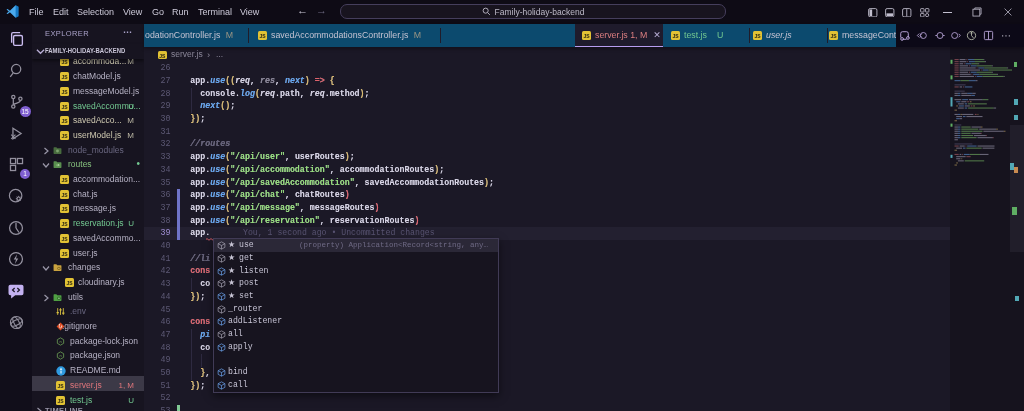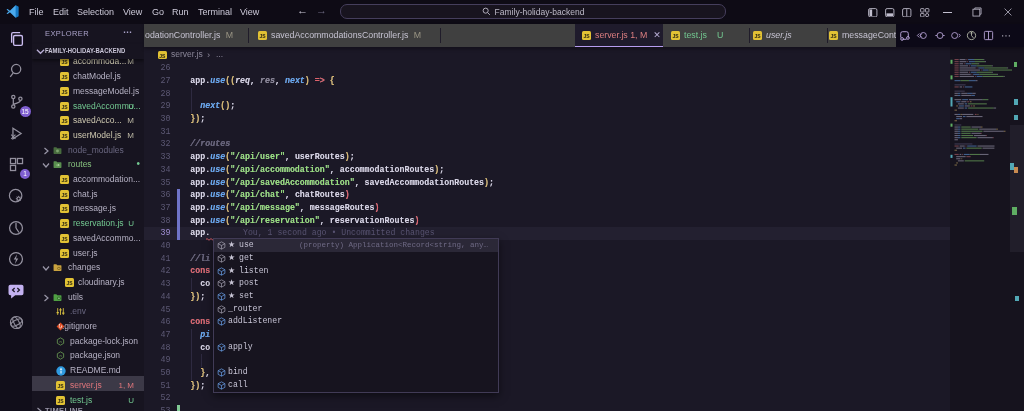--- a/index.html
+++ b/index.html
@@ -15,21 +15,21 @@
   .badge { position:absolute; border-radius:50%; background:#7f5fd0; color:#fff; font-size:6px; display:flex; align-items:center; justify-content:center; }
   
   #sidebar { position:absolute; left:32px; top:24px; width:112px; height:387px; background:#171420; overflow:hidden; }
   .srow { position:absolute; left:0; width:112px; height:15px; line-height:15px; font-size:8.5px; color:#b6b2c4; white-space:nowrap; }
   .srow .nm { position:absolute; top:0; }
   .srow .bdg { position:absolute; top:0; right:10px; font-size:8px; }
   .ficon { position:absolute; top:3px; width:9px; height:9px; }
   .jsic { background:#e2c234; border-radius:1.5px; color:#2a2612; font-weight:bold; font-size:5px; text-align:center; line-height:11px; font-family:"Liberation Sans",sans-serif; }
   .jsic::after { content:"JS"; }
   
-  #tabstrip { position:absolute; left:144px; top:24px; width:880px; height:23px; background:#404040; box-shadow:0 2px 3px rgba(5,3,10,0.35); }
+  #tabstrip { position:absolute; left:144px; top:24px; width:880px; height:23px; background:#0c4a6e; box-shadow:0 2px 3px rgba(5,3,10,0.35); }
   .tab { position:absolute; top:0; height:23px; line-height:23px; font-size:8.8px; color:#c7c4d3; white-space:nowrap; }
   
   #editor { position:absolute; left:144px; top:47px; width:880px; height:364px; background:#1b1826; }
   #breadcrumb { position:absolute; left:0; top:0; width:880px; height:15px; font-size:8.5px; color:#8b8799; line-height:15px; }
   .cl { position:absolute; left:0; width:880px; height:12.65px; font-family:"Liberation Mono",monospace; font-size:8.3px; line-height:12.65px; white-space:pre; color:#d6d3e4; text-shadow:0 0 0.3px rgba(214,211,228,0.55); }
   .ln { position:absolute; width:26.5px; text-align:right; left:0; top:0; color:#5d5975; font-family:"Liberation Mono",monospace; text-shadow:none; }
   .ct { position:absolute; left:46.3px; top:0;font-weight:bold; }
   .blue { color:#61a5f2; font-style:italic; }
   .gold { color:#d9b96c; }
   .red { color:#e0616a; }
@@ -52,21 +52,21 @@
   <div id="edcontent">
     <div id="breadcrumb">
         <span class="jsic" style="position:absolute;left:14px;top:3.5px;width:8.5px;height:8.5px;display:inline-block"></span>
         <span style="position:absolute;left:27px">server.js</span>
         <span style="position:absolute;left:63px;color:#8b8799;font-size:9.5px;top:-0.5px">›</span>
         <span style="position:absolute;left:72px">...</span>
       </div>
     <div class="abs" style="left:0;top:180.3px;width:806px;height:12.7px;background:#232030"></div>
     <div class="cl" style="top:15.2px"><span class="ln">26</span><span class="ct"></span></div>
     <div class="cl" style="top:27.9px"><span class="ln">27</span><span class="ct">app.<span class="blue">use</span><span class="gold">((</span><span class="itw">req</span>, <span class="dimp">res</span>, <span class="blue">next</span><span class="gold">)</span> <span class="red">=&gt;</span> <span class="gold">{</span></span></div>
-    <div class="cl" style="top:40.6px"><span class="ln">28</span></div>
+    <div class="cl" style="top:40.6px"><span class="ln">28</span><span class="ct">  console.<span class="blue">log</span><span class="gold">(</span><span class="itw">req</span>.path, <span class="itw">req</span>.method<span class="gold">)</span>;</span></div>
     <div class="cl" style="top:53.3px"><span class="ln">29</span><span class="ct">  <span class="blue">next</span><span class="gold">()</span>;</span></div>
     <div class="cl" style="top:66.0px"><span class="ln">30</span><span class="ct"><span class="gold">})</span>;</span></div>
     <div class="cl" style="top:78.7px"><span class="ln">31</span><span class="ct"></span></div>
     <div class="cl" style="top:91.4px"><span class="ln">32</span><span class="ct"><span class="cmt">//routes</span></span></div>
     <div class="cl" style="top:104.1px"><span class="ln">33</span><span class="ct">app.<span class="blue">use</span><span class="gold">(</span><span class="grn">"/api/user"</span>, userRoutes<span class="gold">)</span>;</span></div>
     <div class="cl" style="top:116.8px"><span class="ln">34</span><span class="ct">app.<span class="blue">use</span><span class="gold">(</span><span class="grn">"/api/accommodation"</span>, accommodationRoutes<span class="gold">)</span>;</span></div>
     <div class="cl" style="top:129.5px"><span class="ln">35</span><span class="ct">app.<span class="blue">use</span><span class="gold">(</span><span class="grn">"/api/savedAccommodation"</span>, savedAccommodationRoutes<span class="gold">)</span>;</span></div>
     <div class="cl" style="top:142.2px"><span class="ln">36</span><span class="ct">app.<span class="blue">use</span><span class="gold">(</span><span class="grn">"/api/chat"</span>, chatRoutes<span class="red">)</span></span></div>
     <div class="cl" style="top:154.9px"><span class="ln">37</span><span class="ct">app.<span class="blue">use</span><span class="gold">(</span><span class="grn">"/api/message"</span>, messageRoutes<span class="red">)</span></span></div>
     <div class="cl" style="top:167.6px"><span class="ln">38</span><span class="ct">app.<span class="blue">use</span><span class="gold">(</span><span class="grn">"/api/reservation"</span>, reservationRoutes<span class="red">)</span></span></div>
@@ -325,20 +325,27 @@
         </svg>
         <span class="slabel" style="left:14px">_router</span>
       </div>
     <div class="srw" style="top:76.2px;">
         <svg class="sic" viewBox="0 0 16 16" fill="none" stroke="#6fa8f5" stroke-width="1.2">
           <path d="M8 1.5 L14 4.75 V11.25 L8 14.5 L2 11.25 V4.75 Z"></path>
           <path d="M2 4.75 L8 8 L14 4.75 M8 8 V14.5"></path>
         </svg>
         <span class="slabel" style="left:14px">addListener</span>
       </div>
+    <div class="srw" style="top:88.9px;">
+        <svg class="sic" viewBox="0 0 16 16" fill="none" stroke="#a8a5b5" stroke-width="1.2">
+          <path d="M8 1.5 L14 4.75 V11.25 L8 14.5 L2 11.25 V4.75 Z"></path>
+          <path d="M2 4.75 L8 8 L14 4.75 M8 8 V14.5"></path>
+        </svg>
+        <span class="slabel" style="left:14px">all</span>
+      </div>
     <div class="srw" style="top:101.6px;">
         <svg class="sic" viewBox="0 0 16 16" fill="none" stroke="#6fa8f5" stroke-width="1.2">
           <path d="M8 1.5 L14 4.75 V11.25 L8 14.5 L2 11.25 V4.75 Z"></path>
           <path d="M2 4.75 L8 8 L14 4.75 M8 8 V14.5"></path>
         </svg>
         <span class="slabel" style="left:14px">apply</span>
       </div>
     <div class="srw" style="top:127.0px;">
         <svg class="sic" viewBox="0 0 16 16" fill="none" stroke="#6fa8f5" stroke-width="1.2">
           <path d="M8 1.5 L14 4.75 V11.25 L8 14.5 L2 11.25 V4.75 Z"></path>

